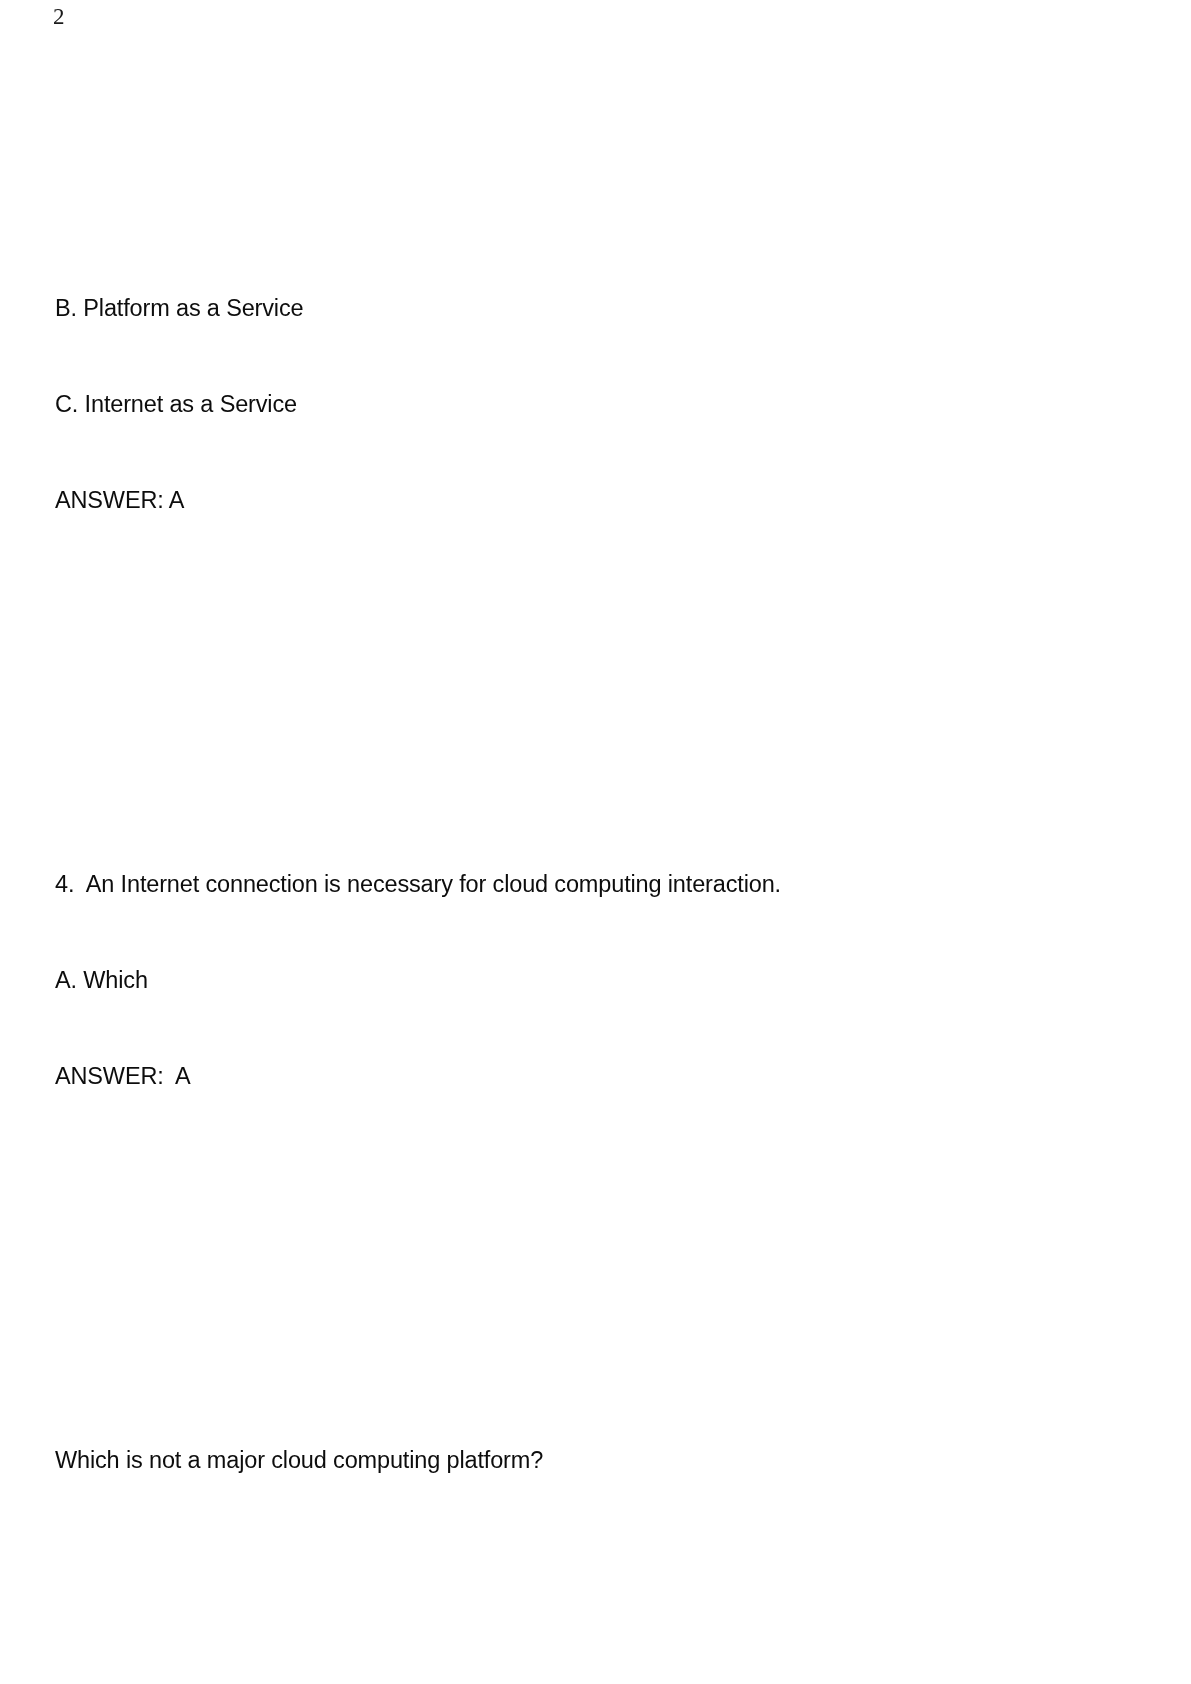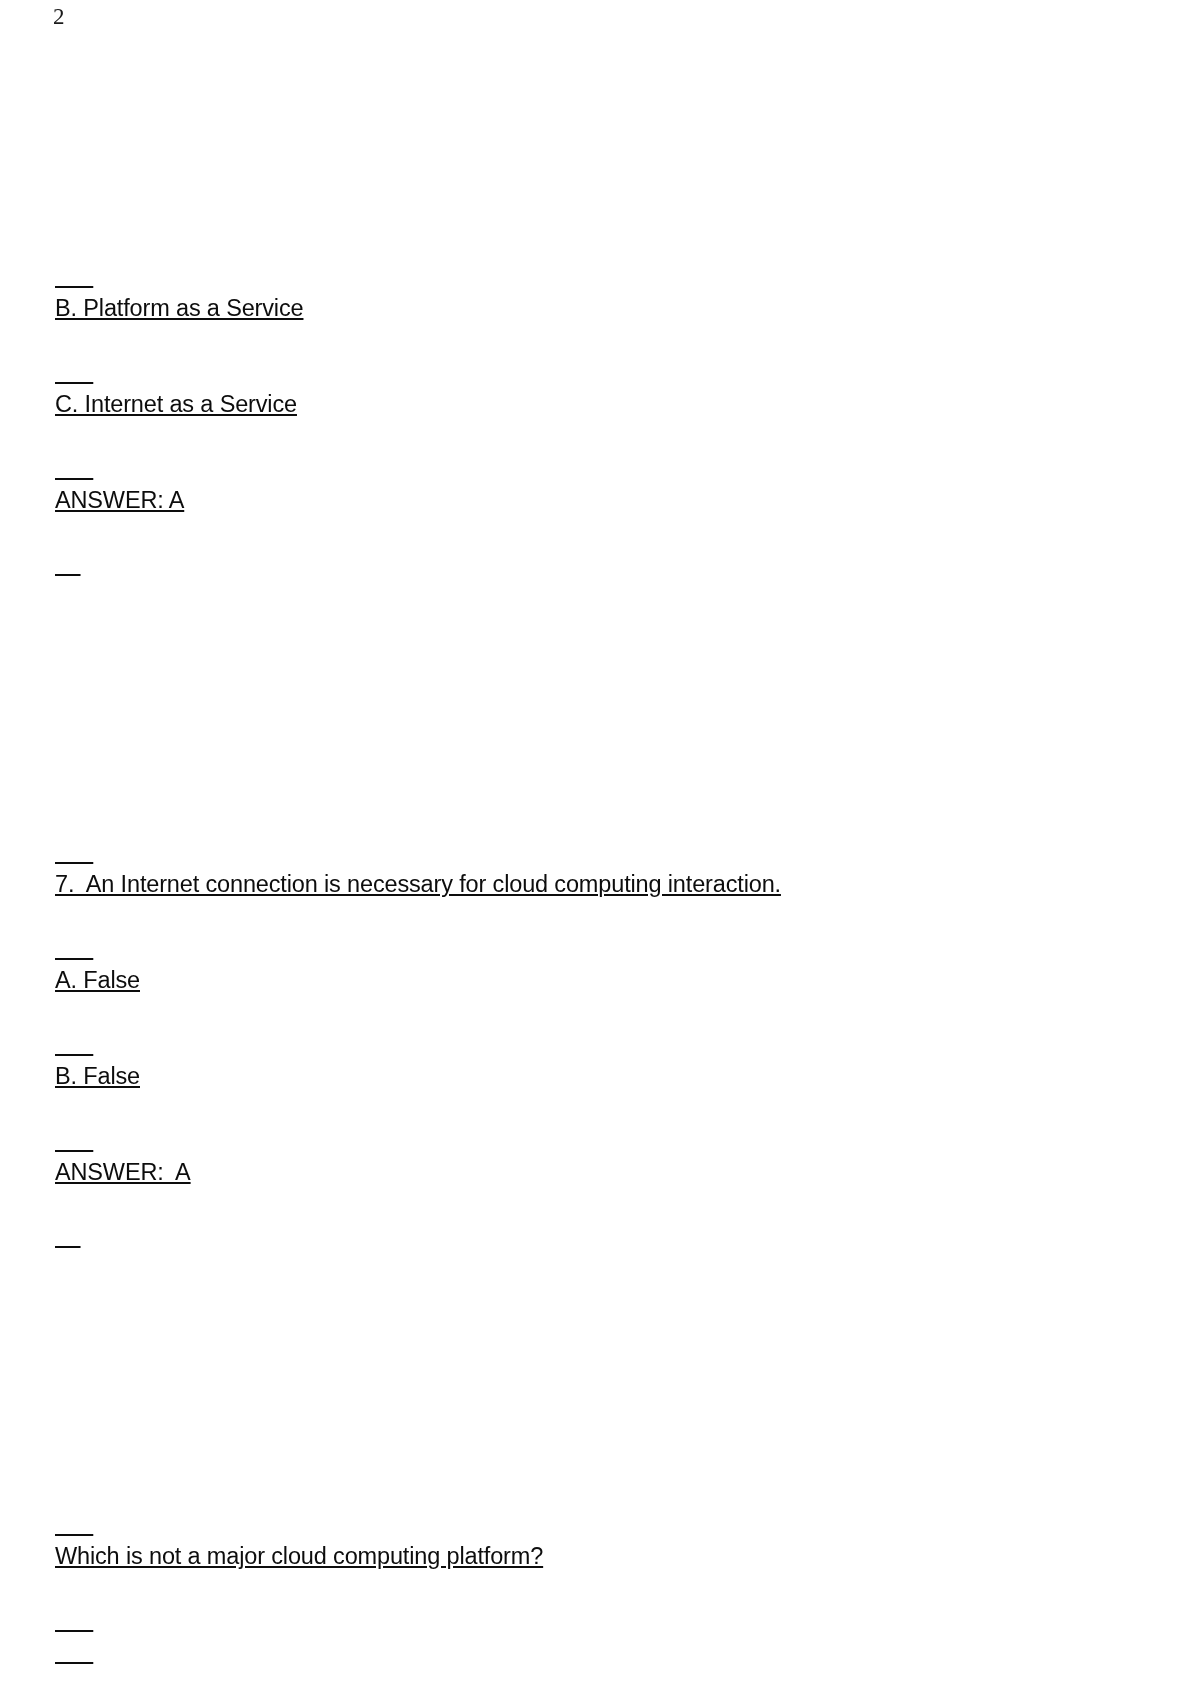--- a/index.html
+++ b/index.html
@@ -43,21 +43,20 @@
     display: block;
     min-height: 32px;
     line-height: 32px;
     white-space: pre;
   }
   .line.blank {
     height: 32px;
   }
   .block {
     display: block;
-    text-decoration: underline;
   }
 </style>
 </head>
 <body>
 
 <div class="page">
 
   <div class="page-number">2</div>
 
   <div class="body-text">
@@ -65,23 +64,22 @@
     
     <span class="block">
       <span class="line">B. Platform as a Service</span>
       <span class="line">C. Internet as a Service</span>
       <span class="line">ANSWER: A</span>
     </span>
     <span class="line blank"></span>
 
     
     <span class="block">
-      <span class="line">7.  An Internet connection is necessary for cloud computing interaction.</span>
-      <span class="line">A. False</span>
-      <span class="line">B. False</span>
+      <span class="line">4.  An Internet connection is necessary for cloud computing interaction.</span>
+      <span class="line">A. Which</span>
       <span class="line">ANSWER:  A</span>
     </span>
     <span class="line blank"></span>
 
     
     <span class="block">
       <span class="line">Which is not a major cloud computing platform?</span>
       
       
       

